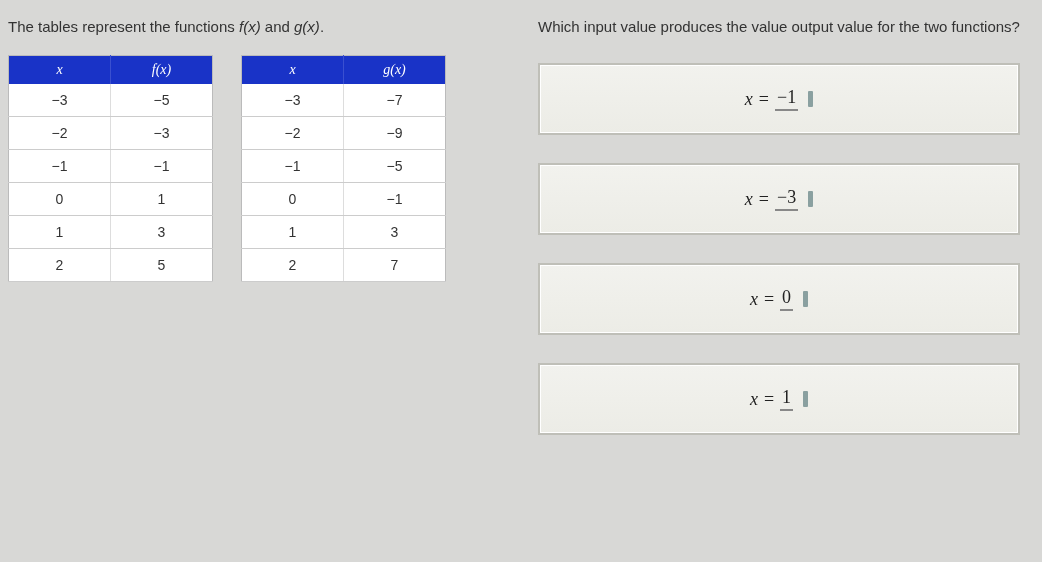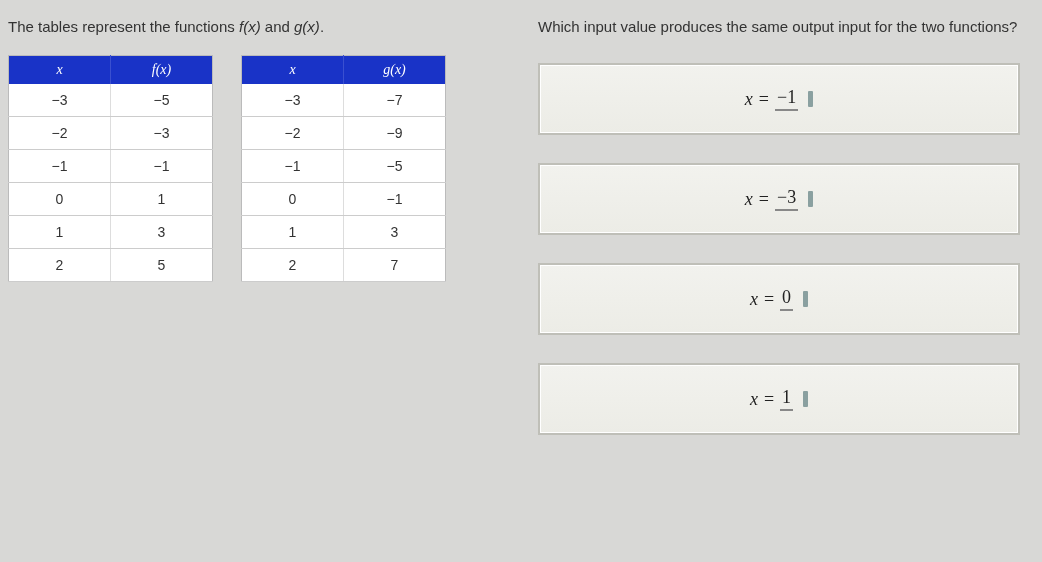--- a/index.html
+++ b/index.html
@@ -177,21 +177,21 @@
             <tr>
               <td>2</td>
               <td>7</td>
             </tr>
           </tbody>
       </table>
     </div>
   </div>
 
   <div class="right-panel">
-    <p class="question-text">Which input value produces the same output input for the two functions?</p>
+    <p class="question-text">Which input value produces the value output value for the two functions?</p>
     <div id="answers">
         <div class="answer-box">
           <div class="eqn">
             <span>x</span>
             <span style="font-style: normal;">=</span>
             <span class="rhs">−1</span>
             <span class="cursor"></span>
           </div>
         </div>
         <div class="answer-box">

